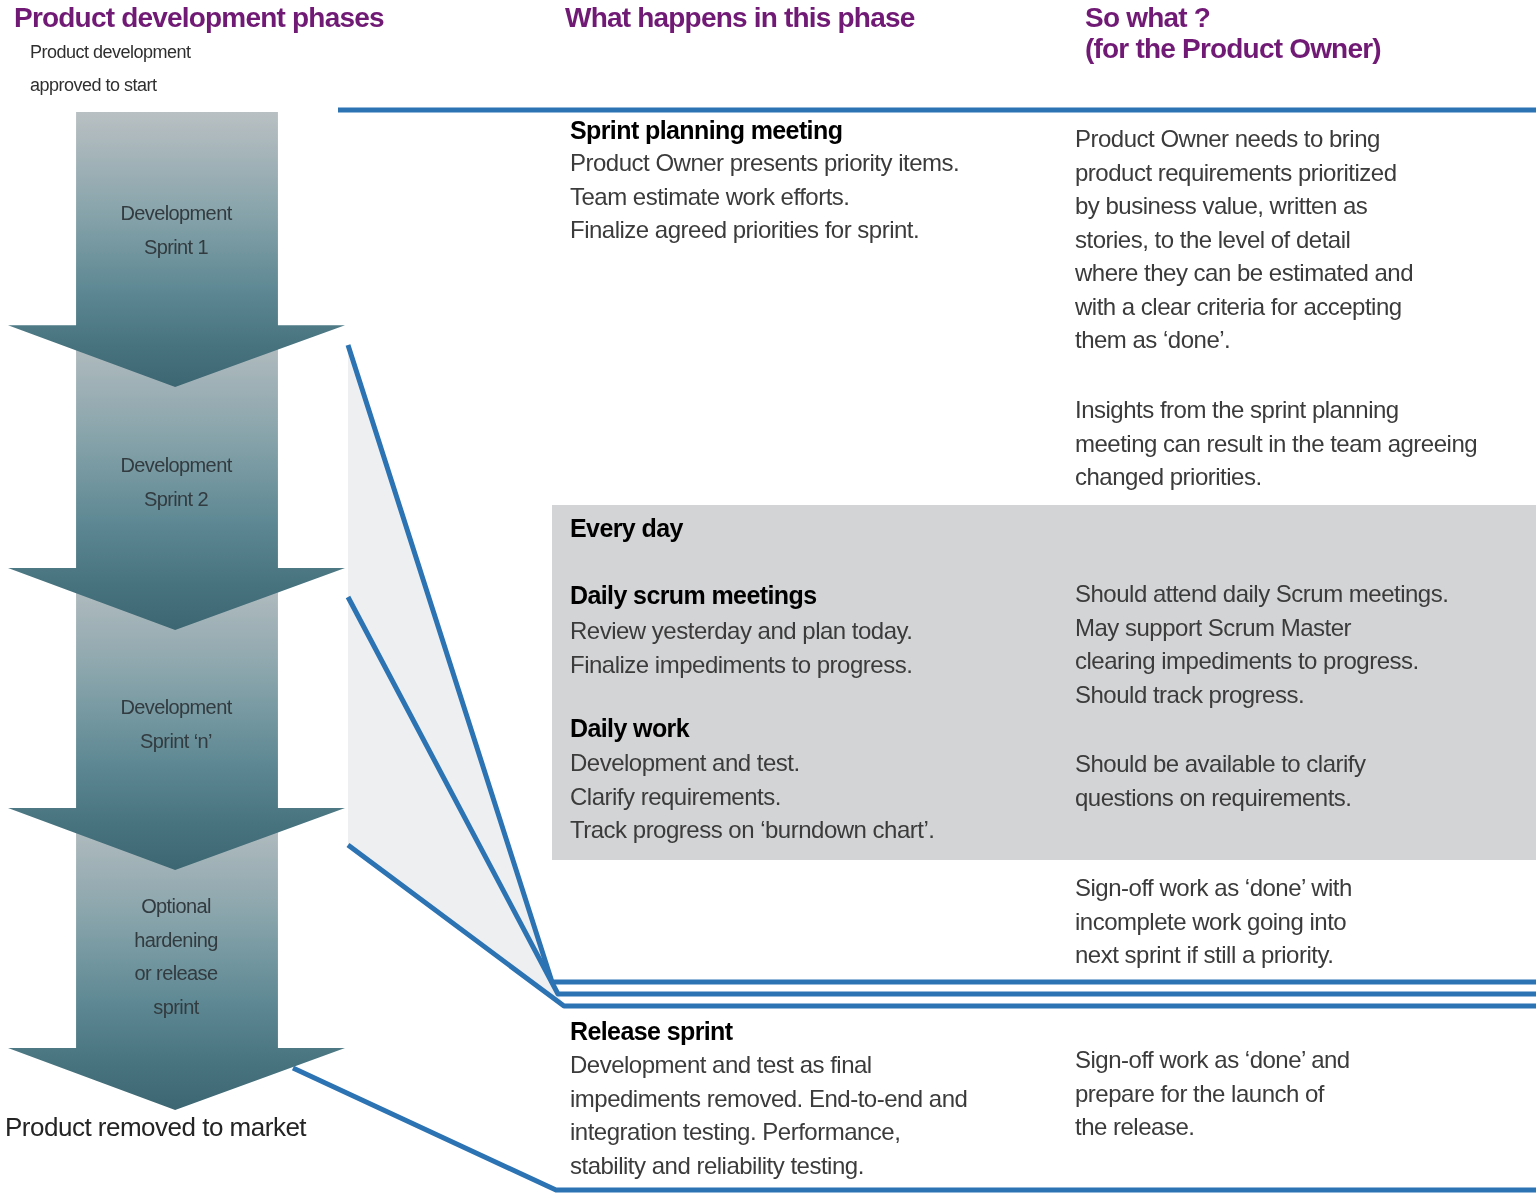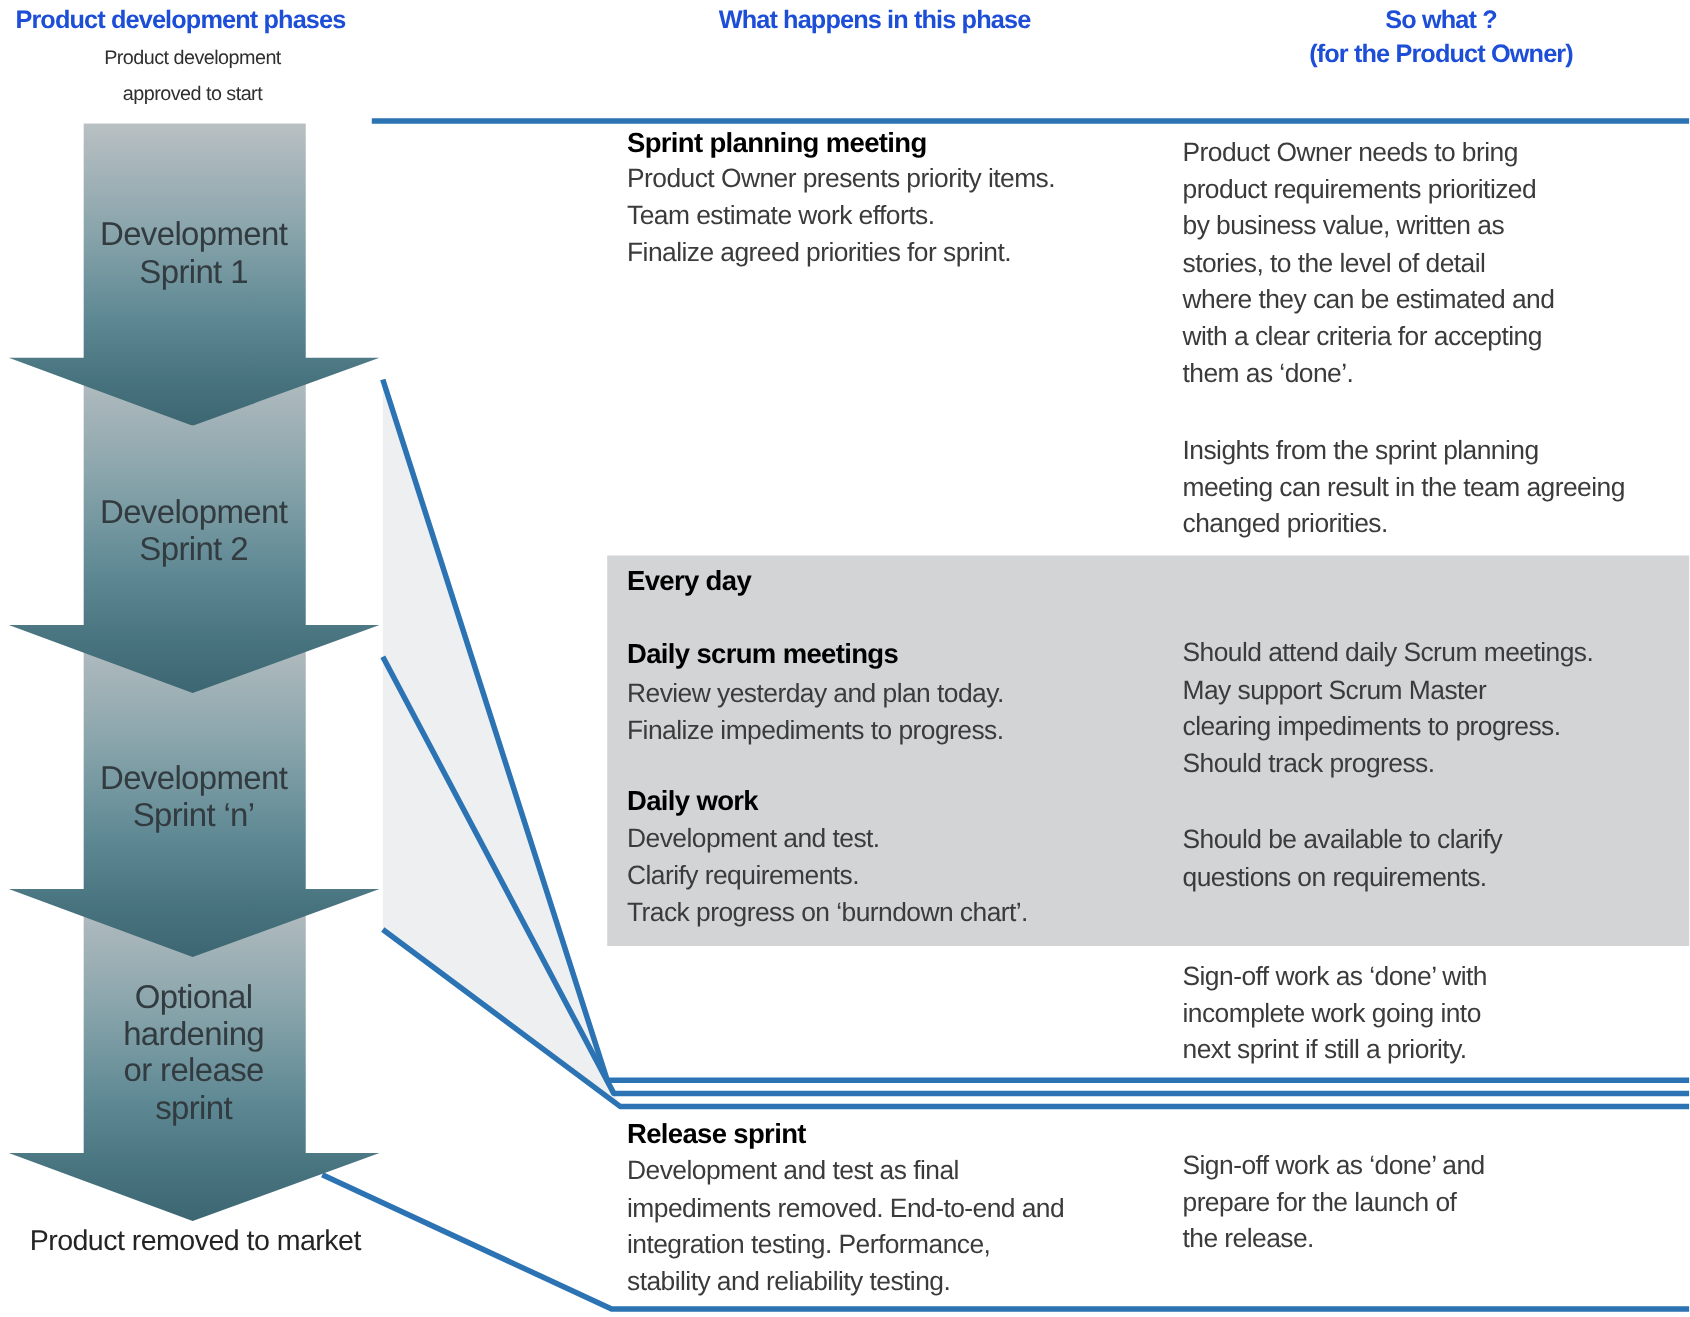--- a/index.html
+++ b/index.html
@@ -2,42 +2,42 @@
 <html><head>
 <meta charset="utf-8">
 <style>
   html,body{margin:0;padding:0;background:#fff;}
   .canvas{
     position:relative;width:1536px;height:1197px;overflow:hidden;background:#ffffff;
     font-family:"Liberation Sans", sans-serif;color:#222;
   }
   .abs{position:absolute;}
   
-  .h1{font-weight:bold;font-size:23px;letter-spacing:-0.8px;color:#1d4ed8;line-height:31px;}
-  .center{text-align:center;}
+  .h1{font-weight:bold;font-size:28px;letter-spacing:-0.8px;color:#701a75;line-height:31px;}
+  .center{text-align:left;}
   
   .para{font-size:24px;letter-spacing:-0.5px;line-height:33.5px;color:#3b3b3b;white-space:pre-line;}
   .b{font-weight:bold;color:#000;font-size:25px;letter-spacing:-0.6px;line-height:33px;}
   .sub{font-size:18px;letter-spacing:-0.5px;line-height:33px;color:#2f2f2f;white-space:pre-line;}
   
   .arrow{
     left:8px;width:337px;
     background:linear-gradient(180deg,#b9c0c3 0%,#8aa5ac 35%,#5d8893 65%,#47737f 85%,#3c6672 100%);
   }
   .a1{top:112px;height:275px;z-index:40;
       clip-path:polygon(20.2% 0%,80.1% 0%,80.1% 77.5%,100% 77.5%,49.6% 100%,0% 77.5%,20.2% 77.5%);}
   .a2{top:325px;height:305px;z-index:30;
       clip-path:polygon(20.2% 0%,80.1% 0%,80.1% 79.7%,100% 79.7%,49.6% 100%,0% 79.7%,20.2% 79.7%);}
   .a3{top:568px;height:302px;z-index:20;
       clip-path:polygon(20.2% 0%,80.1% 0%,80.1% 79.5%,100% 79.5%,49.6% 100%,0% 79.5%,20.2% 79.5%);}
   .a4{top:808px;height:302px;z-index:10;
       clip-path:polygon(20.2% 0%,80.1% 0%,80.1% 79.5%,100% 79.5%,49.6% 100%,0% 79.5%,20.2% 79.5%);}
   .arrow-label{
     left:70px;width:212px;z-index:45;text-align:center;
-    font-size:30px;line-height:33.5px;letter-spacing:-0.6px;color:#323b3f;white-space:pre-line;
+    font-size:20px;line-height:33.5px;letter-spacing:-0.6px;color:#323b3f;white-space:pre-line;
   }
   .grayband{left:552px;top:505px;width:984px;height:355px;background:#d3d4d6;z-index:1;}
   .lines-svg{left:0;top:0;z-index:5;}
   .txt{z-index:60;}
   .footer-text{font-size:26px;letter-spacing:-0.5px;color:#242424;}
 </style>
 </head>
 <body>
 
 <div class="canvas">

